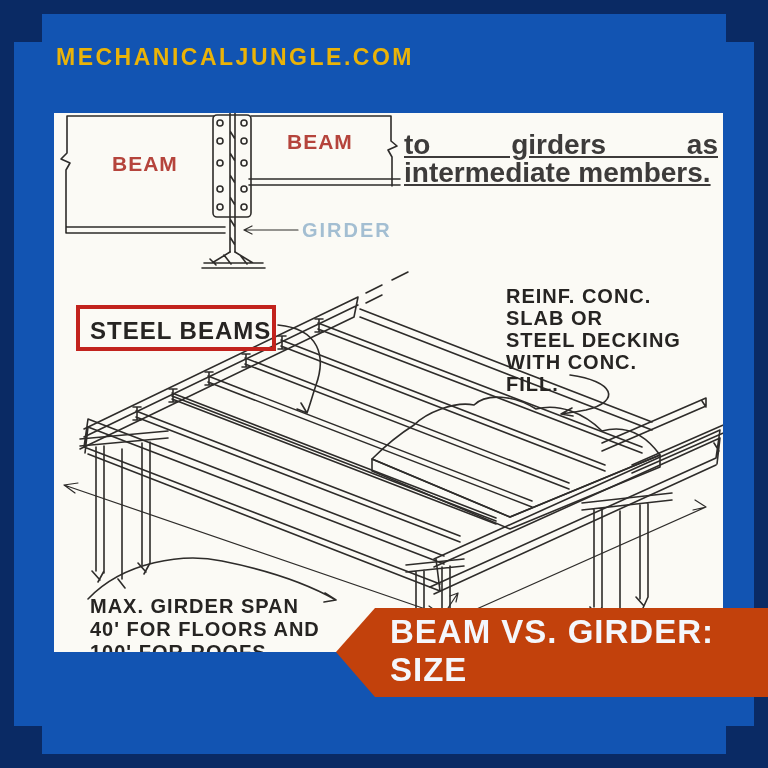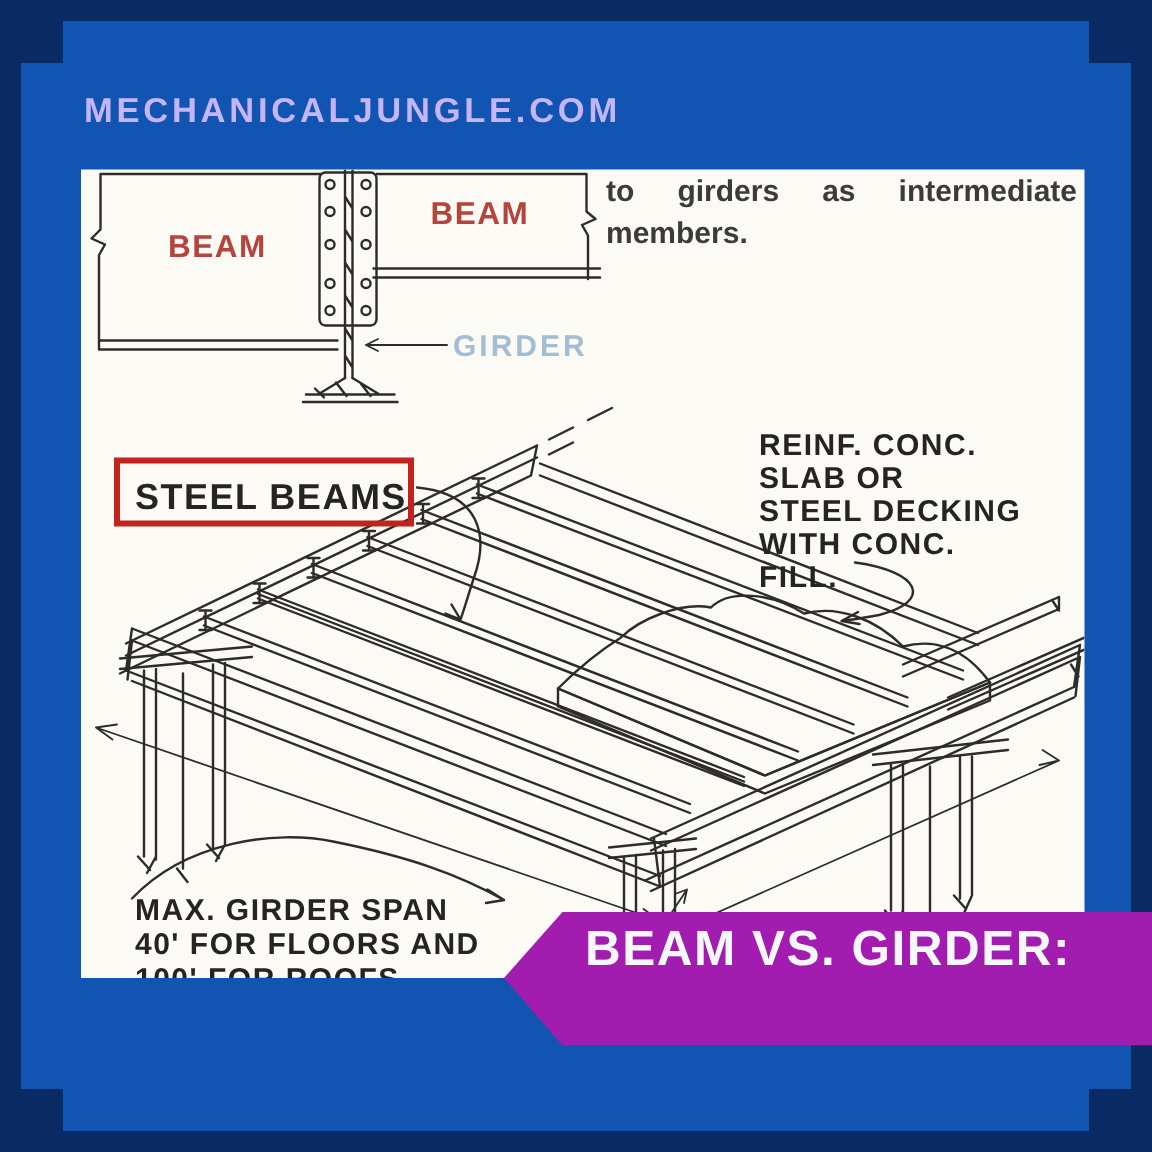--- a/index.html
+++ b/index.html
@@ -1,30 +1,30 @@
 <!DOCTYPE html>
 <html><head>
 <meta charset="utf-8">
 <style>
   html,body{margin:0;padding:0;}
   body{width:768px;height:768px;position:relative;overflow:hidden;
        background:#1254b2;font-family:"Liberation Sans",sans-serif;}
   .strip{position:absolute;background:#0a2a64;}
   .corner{position:absolute;width:42px;height:42px;background:#0a2a64;}
-  .site-header{position:absolute;left:56px;top:60px;color:#c4b5fd;
+  .site-header{position:absolute;left:56px;top:44px;color:#eab308;
        font-size:23px;font-weight:bold;letter-spacing:2.5px;}
   .panel{position:absolute;left:54px;top:113px;width:669px;height:539px;
        background:#fbfaf5;overflow:hidden;z-index:1;}
-  .article{position:absolute;left:350px;top:2px;width:314px;
-       font-size:20px;line-height:27.5px;font-weight:bold;color:#3d3b3a;
-       text-align:justify;}
+  .article{position:absolute;left:350px;top:18px;width:314px;
+       font-size:28px;line-height:27.5px;font-weight:bold;color:#3d3b3a;
+       text-align:justify;text-decoration:underline;}
   .article .blk{display:block;}
   .article .num{color:#d0303c;}
   .banner{position:absolute;left:334px;top:606px;width:434px;height:92px;
-       background:#a21caf;z-index:2;
+       background:#c2410c;z-index:2;
        clip-path:polygon(41px 2px,434px 2px,434px 91px,41px 91px,2px 46px);}
   .banner-text{padding:7px 0 0 56px;color:#f4f7fc;font-weight:bold;
        font-size:33px;line-height:38px;letter-spacing:1px;}
   svg text{font-family:"Liberation Sans",sans-serif;}
   .hand{font-weight:600;fill:#262422;letter-spacing:1px;}
   .beamlbl{font-weight:bold;fill:#b5443c;letter-spacing:1px;font-size:21px;}
   .girderlbl{font-weight:600;fill:#a3bed2;letter-spacing:2px;font-size:20px;}
   .ink{stroke:#2e2c2a;fill:none;stroke-width:1.6;stroke-linecap:round;stroke-linejoin:round;}
   .thin{stroke-width:1.2;}
 </style>
@@ -167,14 +167,15 @@
 
   
   <div class="article">
     <span class="blk">to girders as intermediate members.</span>
   </div>
 </div>
 
 <div class="banner">
   <div class="banner-text">
     <div>BEAM VS. GIRDER:</div>
+    <div>SIZE</div>
   </div>
 </div>
 
 </body></html>

